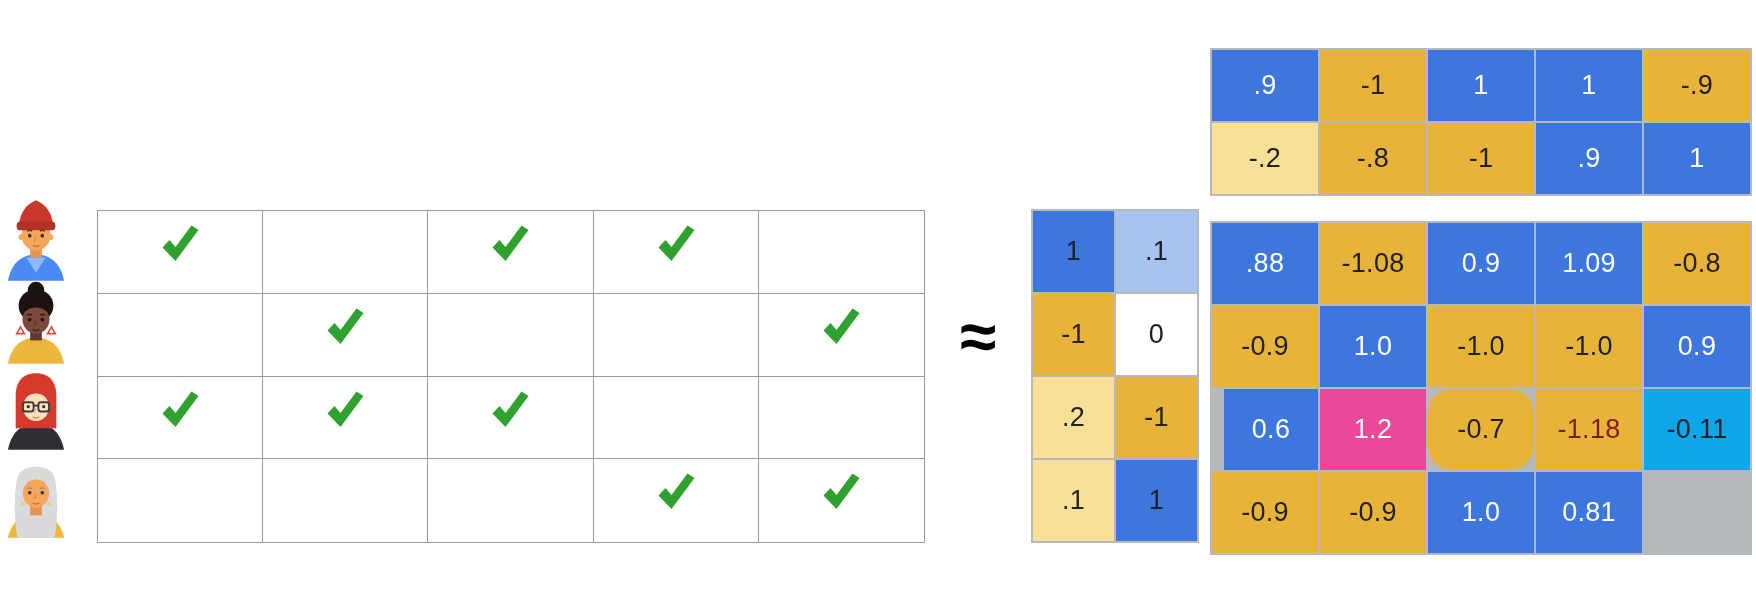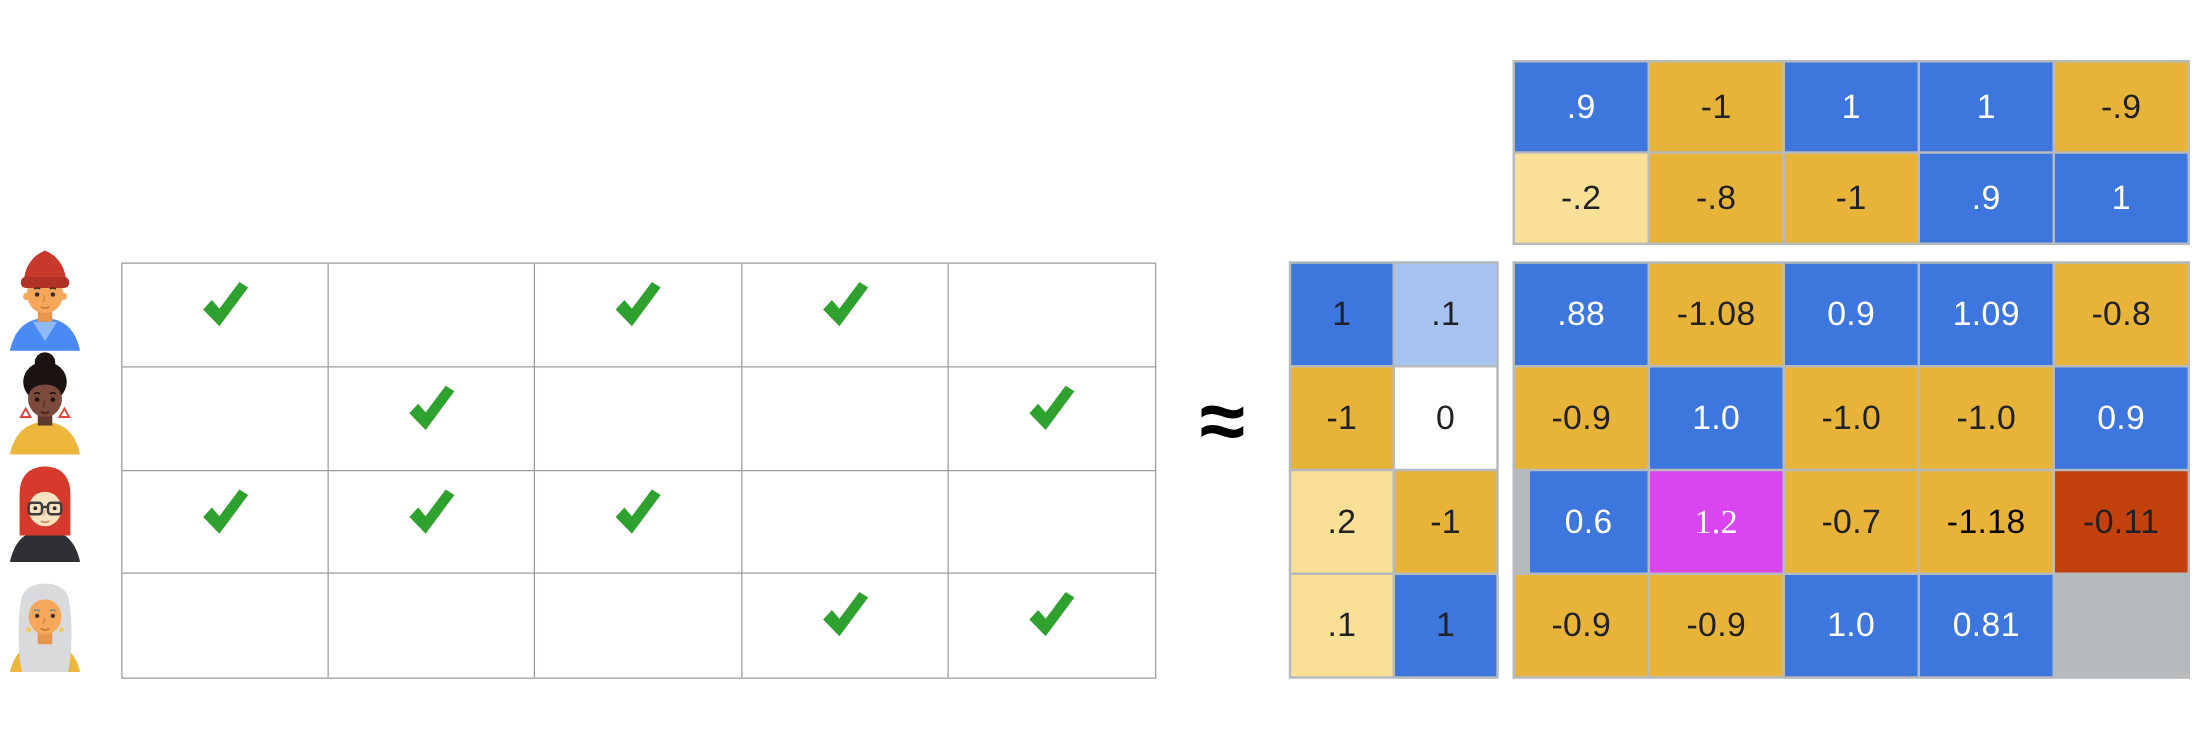--- a/index.html
+++ b/index.html
@@ -30,21 +30,21 @@
     font-size:66px;font-weight:700;color:#000;line-height:80px;
   }
   
   .matrix{position:absolute;display:grid;gap:2px;padding:2px;background:var(--matrix-border);}
   .matrix .mcell{
     display:flex;align-items:center;justify-content:center;
     font-size:27px;font-weight:500;letter-spacing:.3px;
   }
   .m-items{left:1210px;top:48px;grid-template-columns:repeat(5,106px);grid-template-rows:repeat(2,71px);}
   .m-users{left:1031px;top:209px;grid-template-columns:repeat(2,81px);grid-template-rows:repeat(4,81px);}
-  .m-pred {left:1210px;top:209px;grid-template-columns:repeat(5,106px);grid-template-rows:repeat(4,81px);}
+  .m-pred {left:1210px;top:221px;grid-template-columns:repeat(5,106px);grid-template-rows:repeat(4,81px);}
 </style>
 </head>
 <body>
 
 <div class="canvas">
 
   <div class="avatar av1">
     <svg viewBox="0 0 62 84" width="60" height="84">
       <path d="M2 84 C6 64 18 57 31 57 C44 57 56 64 60 84 Z" fill="#4A8AF4"></path>
       <polygon points="21,60 41,60 31,76" fill="#8FB9F8"></polygon>
@@ -207,23 +207,23 @@
       <div class="mcell" style="background: rgb(232, 179, 57); color: rgb(32, 33, 36);">-1.08</div>
       <div class="mcell" style="background: rgb(61, 118, 220); color: rgb(255, 255, 255);">0.9</div>
       <div class="mcell" style="background: rgb(61, 118, 220); color: rgb(255, 255, 255);">1.09</div>
       <div class="mcell" style="background: rgb(232, 179, 57); color: rgb(32, 33, 36);">-0.8</div>
       <div class="mcell" style="background: rgb(232, 179, 57); color: rgb(32, 33, 36);">-0.9</div>
       <div class="mcell" style="background: rgb(61, 118, 220); color: rgb(255, 255, 255);">1.0</div>
       <div class="mcell" style="background: rgb(232, 179, 57); color: rgb(32, 33, 36);">-1.0</div>
       <div class="mcell" style="background: rgb(232, 179, 57); color: rgb(32, 33, 36);">-1.0</div>
       <div class="mcell" style="background: rgb(61, 118, 220); color: rgb(255, 255, 255);">0.9</div>
       <div class="mcell" style="background: rgb(61, 118, 220); color: rgb(255, 255, 255); margin-left: 12px;">0.6</div>
-      <div class="mcell" style="background: #d946ef; color: rgb(255, 255, 255); font-family: Liberation Serif, serif;">1.2</div>
-      <div class="mcell" style="background: rgb(232, 179, 57); color: rgb(32, 33, 36);">-0.7</div>
-      <div class="mcell" style="background: rgb(232, 179, 57); color: #000000;">-1.18</div>
-      <div class="mcell" style="background: #c2410c; color: rgb(32, 33, 36);">-0.11</div>
+      <div class="mcell" style="background: #ec4899; color: rgb(255, 255, 255);">1.2</div>
+      <div class="mcell" style="background: rgb(232, 179, 57); color: rgb(32, 33, 36); border-radius: 24px;">-0.7</div>
+      <div class="mcell" style="background: rgb(232, 179, 57); color: #7f1d1d;">-1.18</div>
+      <div class="mcell" style="background: #0ea5e9; color: rgb(32, 33, 36);">-0.11</div>
       <div class="mcell" style="background: rgb(232, 179, 57); color: rgb(32, 33, 36);">-0.9</div>
       <div class="mcell" style="background: rgb(232, 179, 57); color: rgb(32, 33, 36);">-0.9</div>
       <div class="mcell" style="background: rgb(61, 118, 220); color: rgb(255, 255, 255);">1.0</div>
       <div class="mcell" style="background: rgb(61, 118, 220); color: rgb(255, 255, 255);">0.81</div>
     </div>
 
 </div>
 
 </body></html>

